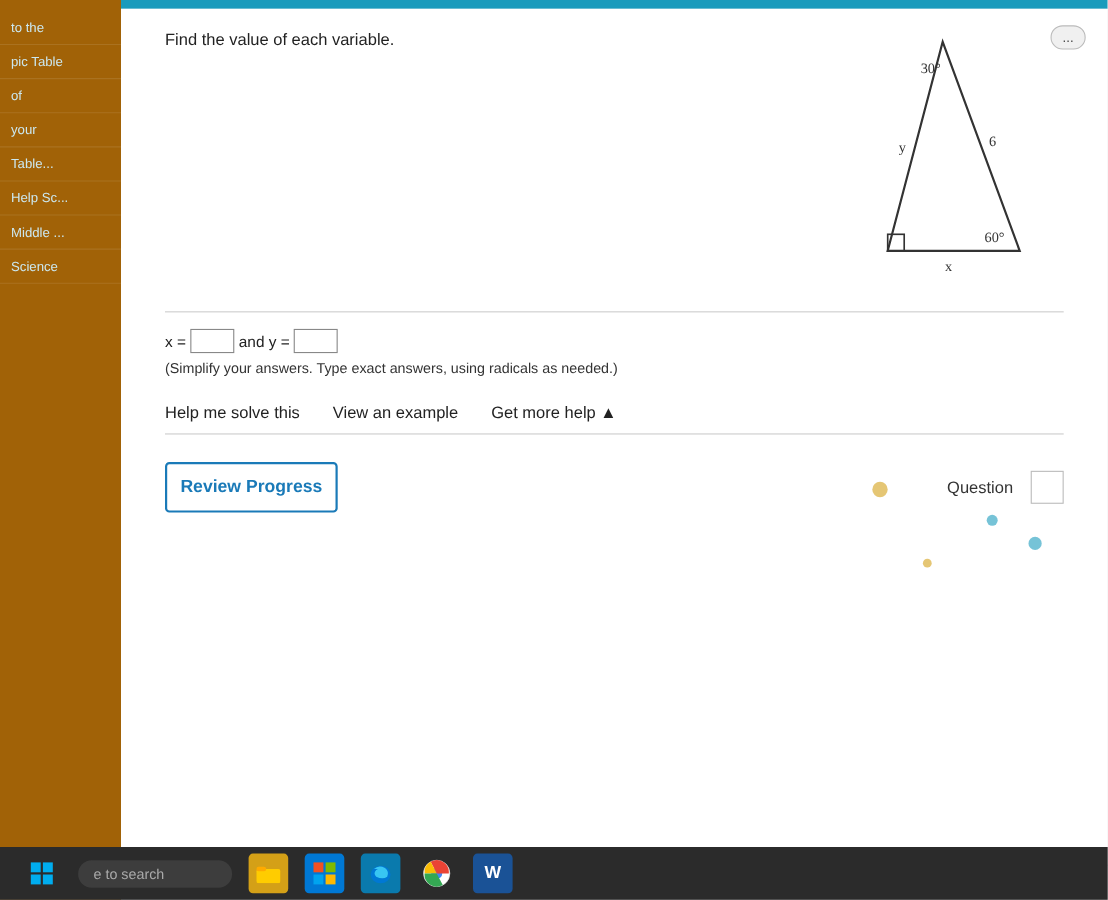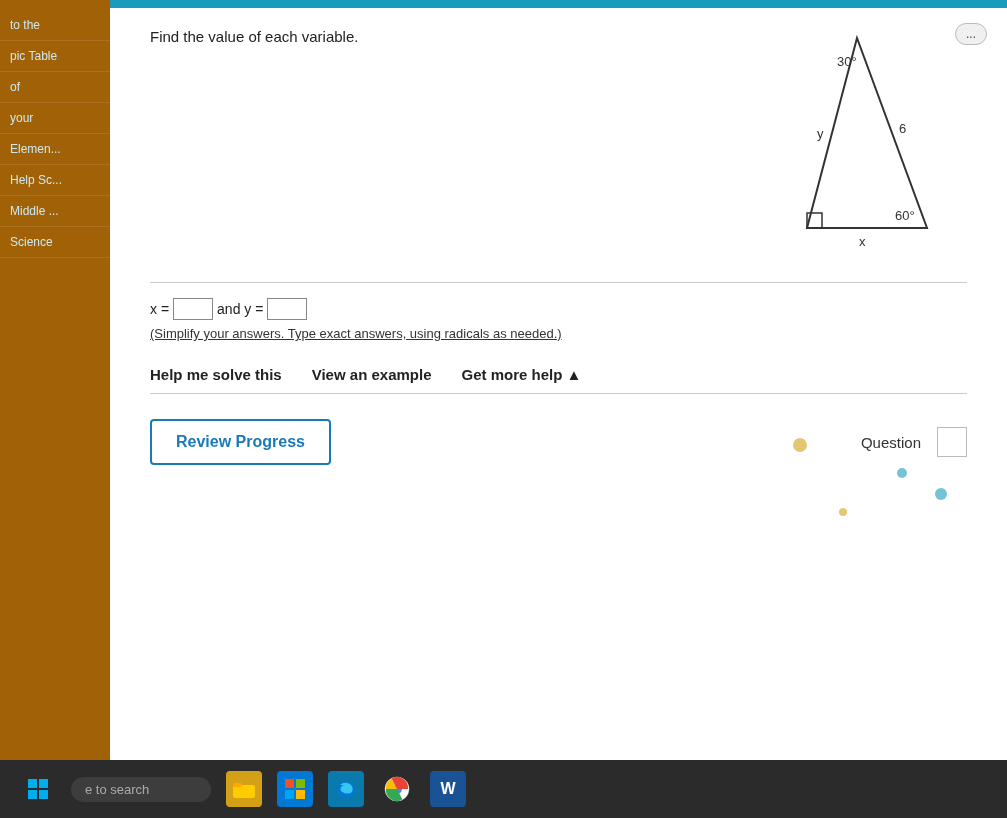--- a/index.html
+++ b/index.html
@@ -68,20 +68,21 @@
       font-size: 15px;
       color: #222;
       margin-bottom: 20px;
     }
 
     
     .triangle-area {
       width: 220px;
       flex-shrink: 0;
       position: relative;
+      font-family: Liberation Serif, serif;
     }
 
     
     .divider {
       width: 100%;
       height: 1px;
       background: #cccccc;
       margin: 15px 0;
     }
 
@@ -102,21 +103,20 @@
       width: 40px;
       height: 22px;
       border: 1px solid #888;
       background: #fff;
       font-size: 13px;
       text-align: center;
     }
     .answer-note {
       font-size: 13px;
       color: #333;
-      text-decoration: underline;
     }
 
     
     .more-options-btn {
       position: absolute;
       top: 15px;
       right: 20px;
       background: #f0f0f0;
       border: 1px solid #bbb;
       border-radius: 12px;
@@ -137,21 +137,21 @@
     .action-row {
       display: flex;
       align-items: center;
       gap: 30px;
       margin: 25px 0 10px 0;
     }
     .action-btn {
       background: none;
       border: none;
       font-size: 15px;
-      font-weight: bold;
+      font-weight: normal;
       color: #222;
       cursor: pointer;
       padding: 0;
     }
 
     .divider2 {
       width: 100%;
       height: 1px;
       background: #cccccc;
       margin: 10px 0;
@@ -165,21 +165,21 @@
       padding: 15px 0;
     }
 
     .review-progress-btn {
       background: #fff;
       border: 2px solid #1a7ab8;
       border-radius: 4px;
       color: #1a7ab8;
       font-size: 16px;
       font-weight: 600;
-      padding: 12px 24px;
+      padding: 12px 12px;
       cursor: pointer;
     }
 
     .question-label {
       font-size: 15px;
       color: #333;
       display: flex;
       align-items: center;
       gap: 16px;
     }
@@ -199,21 +199,21 @@
       font-size: 13px;
       color: #555;
     }
 
     
     .taskbar {
       position: absolute;
       bottom: 0;
       left: 0;
       width: 1007px;
-      height: 58px;
+      height: 48px;
       background: #2b2b2b;
       display: flex;
       align-items: center;
       padding: 0 20px;
       gap: 15px;
       z-index: 100;
     }
     .taskbar-icon {
       width: 36px;
       height: 36px;
@@ -240,21 +240,21 @@
     }
   </style>
 </head>
 <body>
 
 <div class="sidebar">
   <div class="sidebar-item">to the</div>
   <div class="sidebar-item">pic Table</div>
   <div class="sidebar-item">of</div>
   <div class="sidebar-item">your</div>
-  <div class="sidebar-item">Elemen...</div>
+  <div class="sidebar-item">Table...</div>
   <div class="sidebar-item">Help Sc...</div>
   <div class="sidebar-item">Middle ...</div>
   <div class="sidebar-item">Science</div>
 </div>
 
 <div class="main">
   <div class="top-bar"></div>
 
   <div class="content-area">
 

